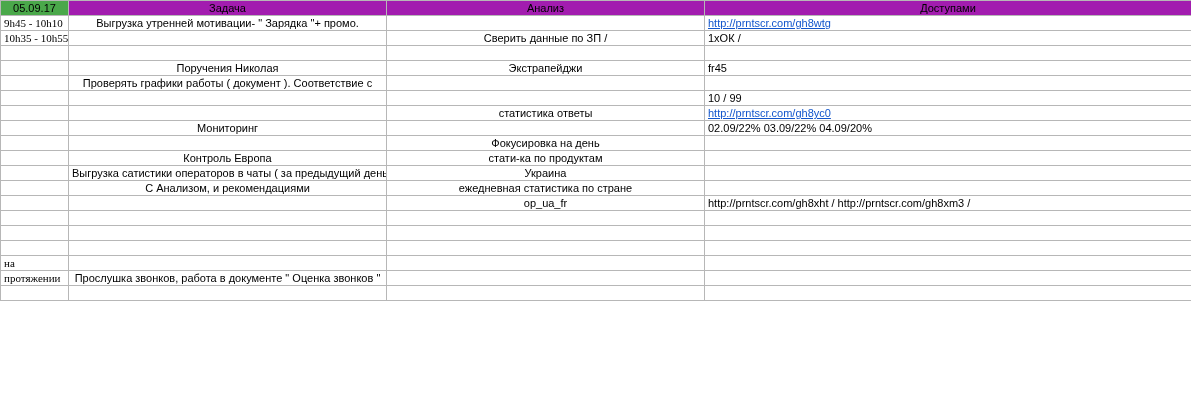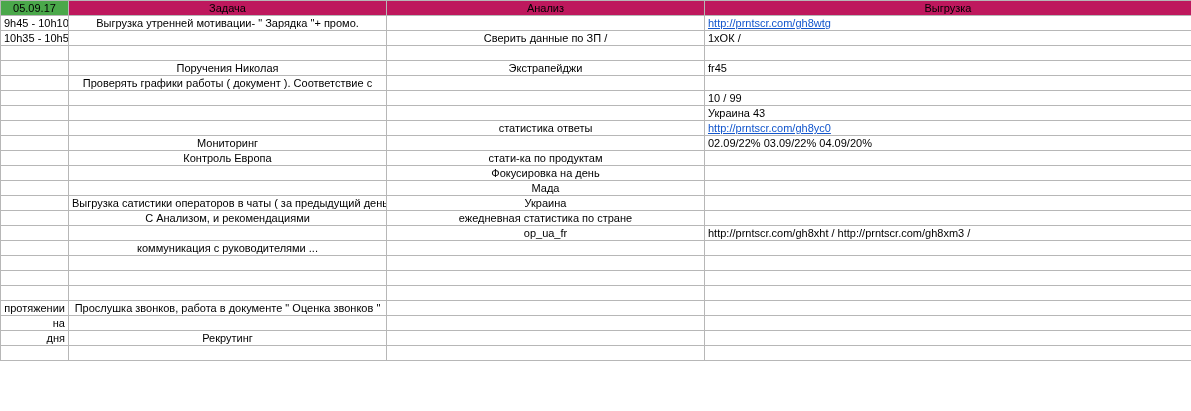--- a/index.html
+++ b/index.html
@@ -35,31 +35,31 @@
     line-height: 12px;
     height: 14px;
   }
   
   col.c0 { width: 68px; }
   col.c1 { width: 318px; }
   col.c2 { width: 318px; }
   col.c3 { width: 487px; }
 
   thead th {
-    background: #be185d;
+    background: #a21caf;
     color: #000000;
     font-weight: bold;
     text-align: center;
     height: 16px;
     border: 1px solid #2f7d2f;
   }
   .hdr-date { background: #4aa84a; margin-top: 40px; }
 
   td.center { text-align: center; }
-  td.left { text-align: right; }
+  td.left { text-align: left; font-family: Liberation Serif, serif; }
   td.bold { font-weight: bold; }
   a.link {
     color: #1155cc;
     text-decoration: underline;
   }
   td.result { text-align: left; }
 </style>
 </head>
 <body>
 
@@ -69,21 +69,21 @@
       <col class="c0">
         <col class="c1">
         <col class="c2">
         <col class="c3">
     </colgroup>
     <thead>
       <tr>
         <th class="hdr-date">05.09.17</th>
         <th>Задача</th>
         <th>Анализ</th>
-        <th>Выгрузка</th>
+        <th>Доступами</th>
       </tr>
     </thead>
     <tbody>
 
       <tr>
         <td class="left">9h45 - 10h10</td>
         <td class="center bold">Выгрузка утренней мотивации- " Зарядка "+ промо.</td>
         <td class="center"></td>
         <td class="result"><a class="link" href="#">http://prntscr.com/gh8wtg</a></td>
       </tr>
@@ -118,62 +118,50 @@
 
 
       <tr>
         <td class="left"></td>
         <td class="center bold"></td>
         <td class="center"></td>
         <td class="result">10 / 99</td>
       </tr>
 
 
-      <tr>
-        <td class="left"></td>
-        <td class="center bold"></td>
-        <td class="center"></td>
-        <td class="result">Украина 43</td>
-      </tr>
 
 
       <tr>
         <td class="left"></td>
         <td class="center bold"></td>
         <td class="center">статистика ответы</td>
         <td class="result"><a class="link" href="#">http://prntscr.com/gh8yc0</a></td>
       </tr>
 
       <tr>
         <td class="left"></td>
         <td class="center bold">Мониторинг</td>
         <td class="center"></td>
         <td class="result">02.09/22%           03.09/22%         04.09/20%</td>
       </tr>
 
       <tr>
         <td class="left"></td>
+        <td class="center bold"></td>
+        <td class="center">Фокусировка на день</td>
+        <td class="result"></td>
+      </tr>
+
+      <tr>
+        <td class="left"></td>
         <td class="center bold">Контроль Европа</td>
         <td class="center">стати-ка по продуктам</td>
         <td class="result"></td>
       </tr>
 
-      <tr>
-        <td class="left"></td>
-        <td class="center bold"></td>
-        <td class="center">Фокусировка на день</td>
-        <td class="result"></td>
-      </tr>
-
-      <tr>
-        <td class="left"></td>
-        <td class="center bold"></td>
-        <td class="center">Мада</td>
-        <td class="result"></td>
-      </tr>
 
       <tr>
         <td class="left"></td>
         <td class="center bold">Выгрузка сатистики операторов в чаты ( за предыдущий день ).</td>
         <td class="center">Украина</td>
         <td class="result"></td>
       </tr>
 
       <tr>
         <td class="left"></td>
@@ -183,68 +171,56 @@
       </tr>
 
       <tr>
         <td class="left"></td>
         <td class="center bold"></td>
         <td class="center">op_ua_fr</td>
         <td class="result">http://prntscr.com/gh8xht / http://prntscr.com/gh8xm3 /</td>
       </tr>
 
 
-      <tr>
-        <td class="left"></td>
-        <td class="center bold">коммуникация с руководителями ...</td>
-        <td class="center"></td>
-        <td class="result"></td>
-      </tr>
-
-      <tr>
-        <td class="left"></td>
-        <td class="center bold"></td>
-        <td class="center"></td>
-        <td class="result"></td>
-      </tr>
-
-      <tr>
-        <td class="left"></td>
-        <td class="center bold"></td>
-        <td class="center"></td>
-        <td class="result"></td>
-      </tr>
-
-      <tr>
-        <td class="left"></td>
+
+      <tr>
+        <td class="left"></td>
+        <td class="center bold"></td>
+        <td class="center"></td>
+        <td class="result"></td>
+      </tr>
+
+      <tr>
+        <td class="left"></td>
+        <td class="center bold"></td>
+        <td class="center"></td>
+        <td class="result"></td>
+      </tr>
+
+      <tr>
+        <td class="left"></td>
+        <td class="center bold"></td>
+        <td class="center"></td>
+        <td class="result"></td>
+      </tr>
+
+      <tr>
+        <td class="left">на</td>
         <td class="center bold"></td>
         <td class="center"></td>
         <td class="result"></td>
       </tr>
 
       <tr>
         <td class="left">протяжении</td>
         <td class="center bold">Прослушка звонков, работа в документе " Оценка звонков "</td>
         <td class="center"></td>
         <td class="result"></td>
       </tr>
 
-      <tr>
-        <td class="left">на</td>
-        <td class="center bold"></td>
-        <td class="center"></td>
-        <td class="result"></td>
-      </tr>
-
-      <tr>
-        <td class="left">дня</td>
-        <td class="center bold">Рекрутинг</td>
-        <td class="center"></td>
-        <td class="result"></td>
-      </tr>
 
       <tr>
         <td class="left"></td>
         <td class="center bold"></td>
         <td class="center"></td>
         <td class="result"></td>
       </tr>
     </tbody>
   </table>
 </div>

